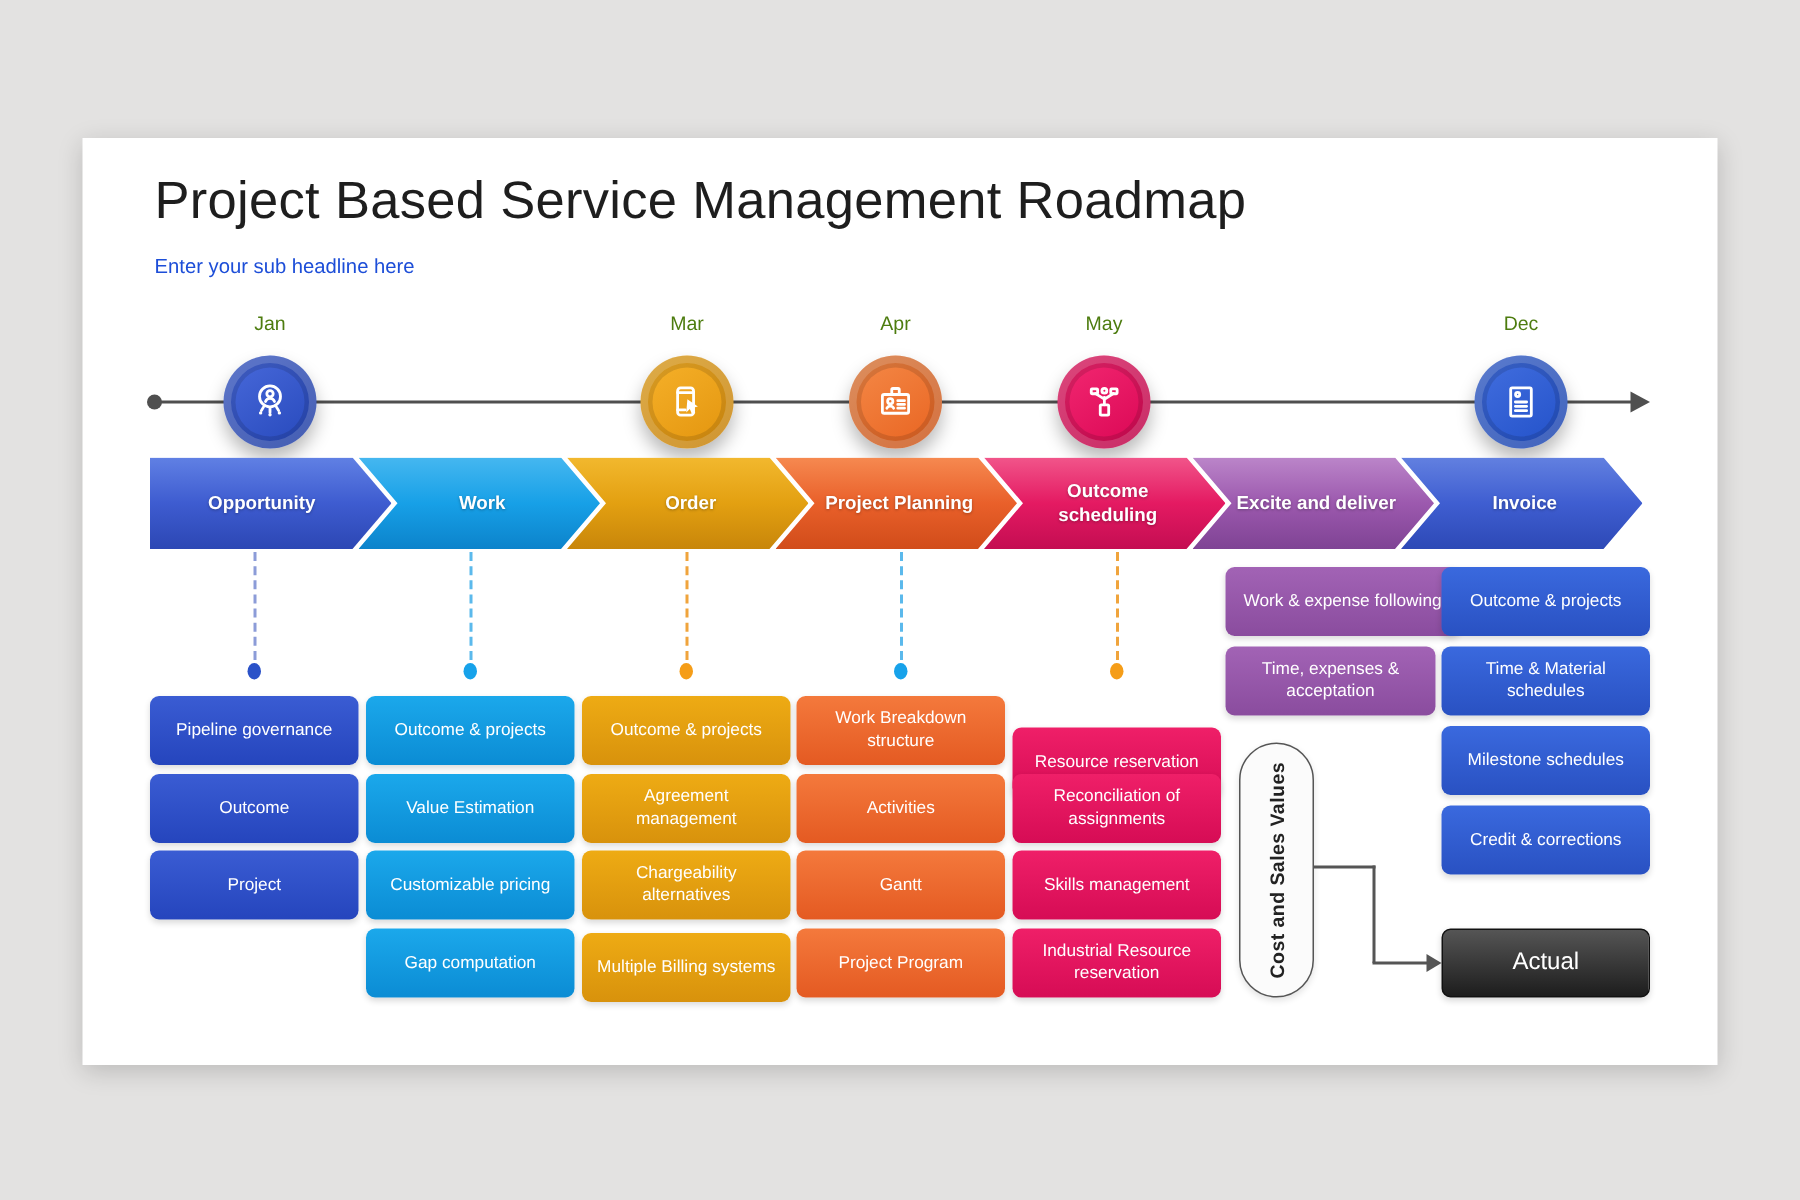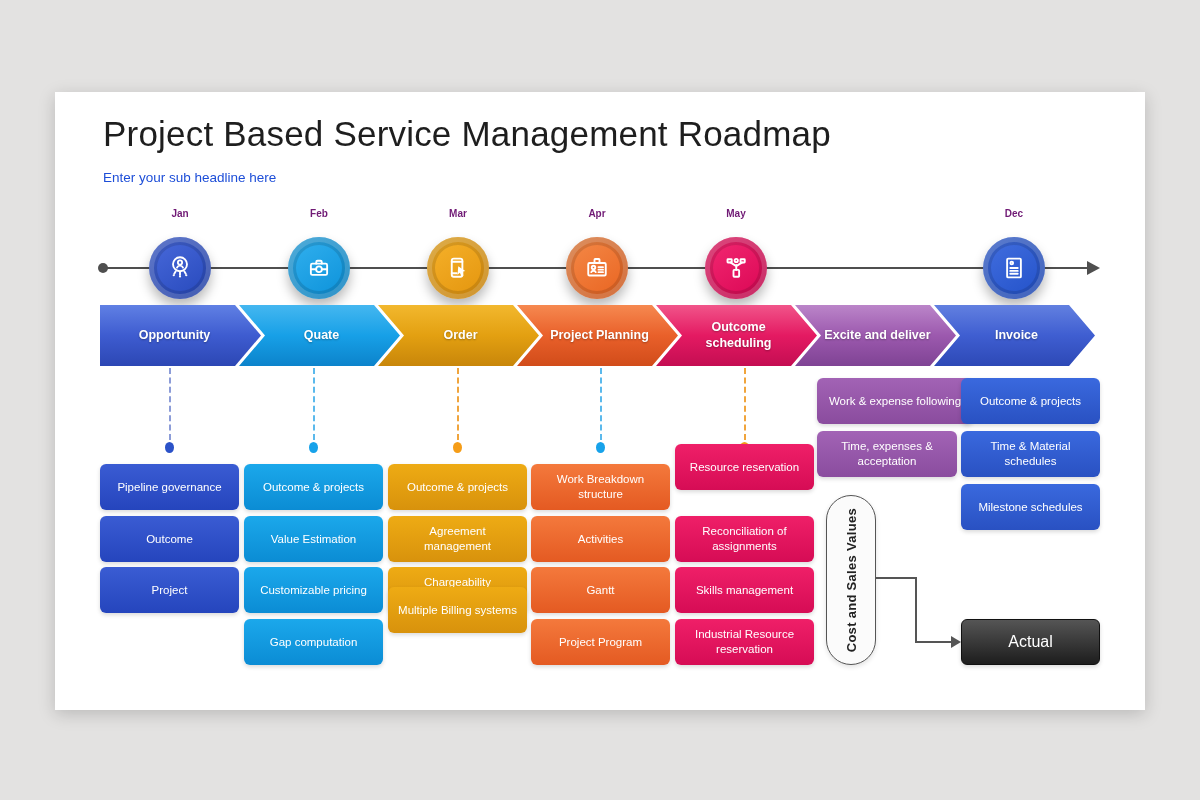--- a/index.html
+++ b/index.html
@@ -12,21 +12,21 @@
   .title { position:absolute; left:48px; top:22px; font-size:35px; font-weight:500; color:#1e1e1e; letter-spacing:0.2px; }
   .subtitle { position:absolute; left:48px; top:78px; font-size:13.5px; color:#1d4ed8; }
 
   
   .tl-line { position:absolute; left:47px; top:175px; width:988px; height:2px; background:#4f4f4f; }
   .tl-startdot { position:absolute; left:43px; top:171px; width:10px; height:10px; border-radius:50%; background:#4f4f4f; }
   .tl-arrow { position:absolute; left:1032px; top:169px; width:0; height:0;
               border-left:13px solid #4f4f4f; border-top:7px solid transparent; border-bottom:7px solid transparent; }
 
   .month { position:absolute; top:116px; width:80px; text-align:center; }
-  .mlabel { font-size:10px; font-weight:bold; color:#701a75; height:20px; }
+  .mlabel { font-size:13px; font-weight:normal; color:#4d7c0f; height:20px; }
   .mcircle { position:relative; margin:9px auto 0; width:62px; height:62px; border-radius:50%;
              display:flex; align-items:center; justify-content:center;
              box-shadow:0 7px 12px rgba(0,0,0,0.28), inset 0 0 0 5px rgba(255,255,255,0.16), inset 0 0 0 8px rgba(0,0,0,0.12); }
   .m0 .mcircle{ background:linear-gradient(145deg,#4a6bdc,#2547ba); }
   .m1 .mcircle{ background:linear-gradient(145deg,#34b2f0,#0a90d8); }
   .m2 .mcircle{ background:linear-gradient(145deg,#f7b32c,#e2930c); }
   .m3 .mcircle{ background:linear-gradient(145deg,#f58b49,#e8621f); }
   .m4 .mcircle{ background:linear-gradient(145deg,#f42a73,#d90553); }
   .m5 .mcircle{ background:linear-gradient(145deg,#ad72c2,#8a48a5); }
   .m6 .mcircle{ background:linear-gradient(145deg,#4470e0,#2150c8); }
@@ -98,31 +98,20 @@
           <circle cx="12" cy="9" r="5.6"></circle>
             <circle cx="12" cy="7.6" r="1.7"></circle>
           <path d="M9.6 11.7 a2.6 2.6 0 0 1 4.8 0"></path>
           <path d="M8.6 14.6 L7.4 16.6 M12 15.2 V17.6 M15.4 14.6 L16.6 16.6"></path>
           <circle class="f" cx="7" cy="17.8" r="0.9"></circle>
             <circle class="f" cx="12" cy="18.8" r="0.9"></circle>
             <circle class="f" cx="17" cy="17.8" r="0.9"></circle>
         </svg>
       </div>
     </div>
-    <div class="month m1" style="left:224px">
-      <div class="mlabel">Feb</div>
-      <div class="mcircle">
-        <svg class="micon" viewBox="0 0 24 24">
-          <rect x="5.5" y="8.5" width="13" height="9" rx="1.2"></rect>
-          <path d="M9.8 8.5 V7.2 a1 1 0 0 1 1-1 h2.4 a1 1 0 0 1 1 1 V8.5"></path>
-          <circle cx="12" cy="13" r="2.3"></circle>
-          <path d="M5.5 13 h4 M14.5 13 h4"></path>
-        </svg>
-      </div>
-    </div>
     <div class="month m2" style="left:363px">
       <div class="mlabel">Mar</div>
       <div class="mcircle">
         <svg class="micon" viewBox="0 0 24 24">
           <rect x="7" y="4.5" width="8.5" height="14.5" rx="1.6"></rect>
           <path d="M7 7 h8.5 M7 16.2 h4"></path>
           <path class="f" d="M12.2 10.5 l5.6 3.9 -2.6 .6 1.2 2.9 -1.7 .7 -1.2-2.9 -1.9 1.9 z"></path>
         </svg>
       </div>
     </div>
@@ -160,21 +149,21 @@
         </svg>
       </div>
     </div>
 
     <div class="stage first s0" style="left:45px">
       <div class="stage-shape"></div>
       <div class="stage-label">Opportunity</div>
     </div>
     <div class="stage s1" style="left:184px">
       <div class="stage-shape"></div>
-      <div class="stage-label">Quate</div>
+      <div class="stage-label">Work</div>
     </div>
     <div class="stage s2" style="left:323px">
       <div class="stage-shape"></div>
       <div class="stage-label">Order</div>
     </div>
     <div class="stage s3" style="left:462px">
       <div class="stage-shape"></div>
       <div class="stage-label">Project Planning</div>
     </div>
     <div class="stage s4" style="left:601px">
@@ -206,38 +195,39 @@
     <div class="box col1" style="left:45px;top:475px">Project</div>
 
     <div class="box col2" style="left:189px;top:372px">Outcome &amp; projects</div>
     <div class="box col2" style="left:189px;top:424px">Value Estimation</div>
     <div class="box col2" style="left:189px;top:475px">Customizable pricing</div>
     <div class="box col2" style="left:189px;top:527px">Gap computation</div>
 
     <div class="box col3" style="left:333px;top:372px">Outcome &amp; projects</div>
     <div class="box col3" style="left:333px;top:424px">Agreement management</div>
     <div class="box col3" style="left:333px;top:475px">Chargeability alternatives</div>
-    <div class="box col3" style="left:333px;top:495px">Multiple Billing systems</div>
+    <div class="box col3" style="left:333px;top:530px">Multiple Billing systems</div>
 
     <div class="box col4" style="left:476px;top:372px">Work Breakdown structure</div>
     <div class="box col4" style="left:476px;top:424px">Activities</div>
     <div class="box col4" style="left:476px;top:475px">Gantt</div>
     <div class="box col4" style="left:476px;top:527px">Project Program</div>
 
-    <div class="box col5" style="left:620px;top:352px">Resource reservation</div>
+    <div class="box col5" style="left:620px;top:393px">Resource reservation</div>
     <div class="box col5" style="left:620px;top:424px">Reconciliation of assignments</div>
     <div class="box col5" style="left:620px;top:475px">Skills management</div>
     <div class="box col5" style="left:620px;top:527px">Industrial Resource reservation</div>
 
     <div class="box colp" style="left:762px;top:286px;width:156px">Work &amp; expense following</div>
     <div class="box colp" style="left:762px;top:339px;width:140px">Time, expenses &amp; acceptation</div>
 
     <div class="box colb" style="left:906px;top:286px">Outcome &amp; projects</div>
     <div class="box colb" style="left:906px;top:339px">Time &amp; Material schedules</div>
     <div class="box colb" style="left:906px;top:392px">Milestone schedules</div>
+    <div class="box colb" style="left:906px;top:445px">Credit &amp; corrections</div>
 
     <div class="pill">
       <div class="pill-text">Cost and Sales Values</div>
     </div>
     <div class="conn" style="left:821px;top:485px;width:41px;height:2px"></div>
     <div class="conn" style="left:860px;top:485px;width:2px;height:65px"></div>
     <div class="conn" style="left:860px;top:549px;width:38px;height:2px"></div>
     <div class="conn-arrow"></div>
     <div class="box actual" style="left:906px;top:527px">Actual</div>
 

